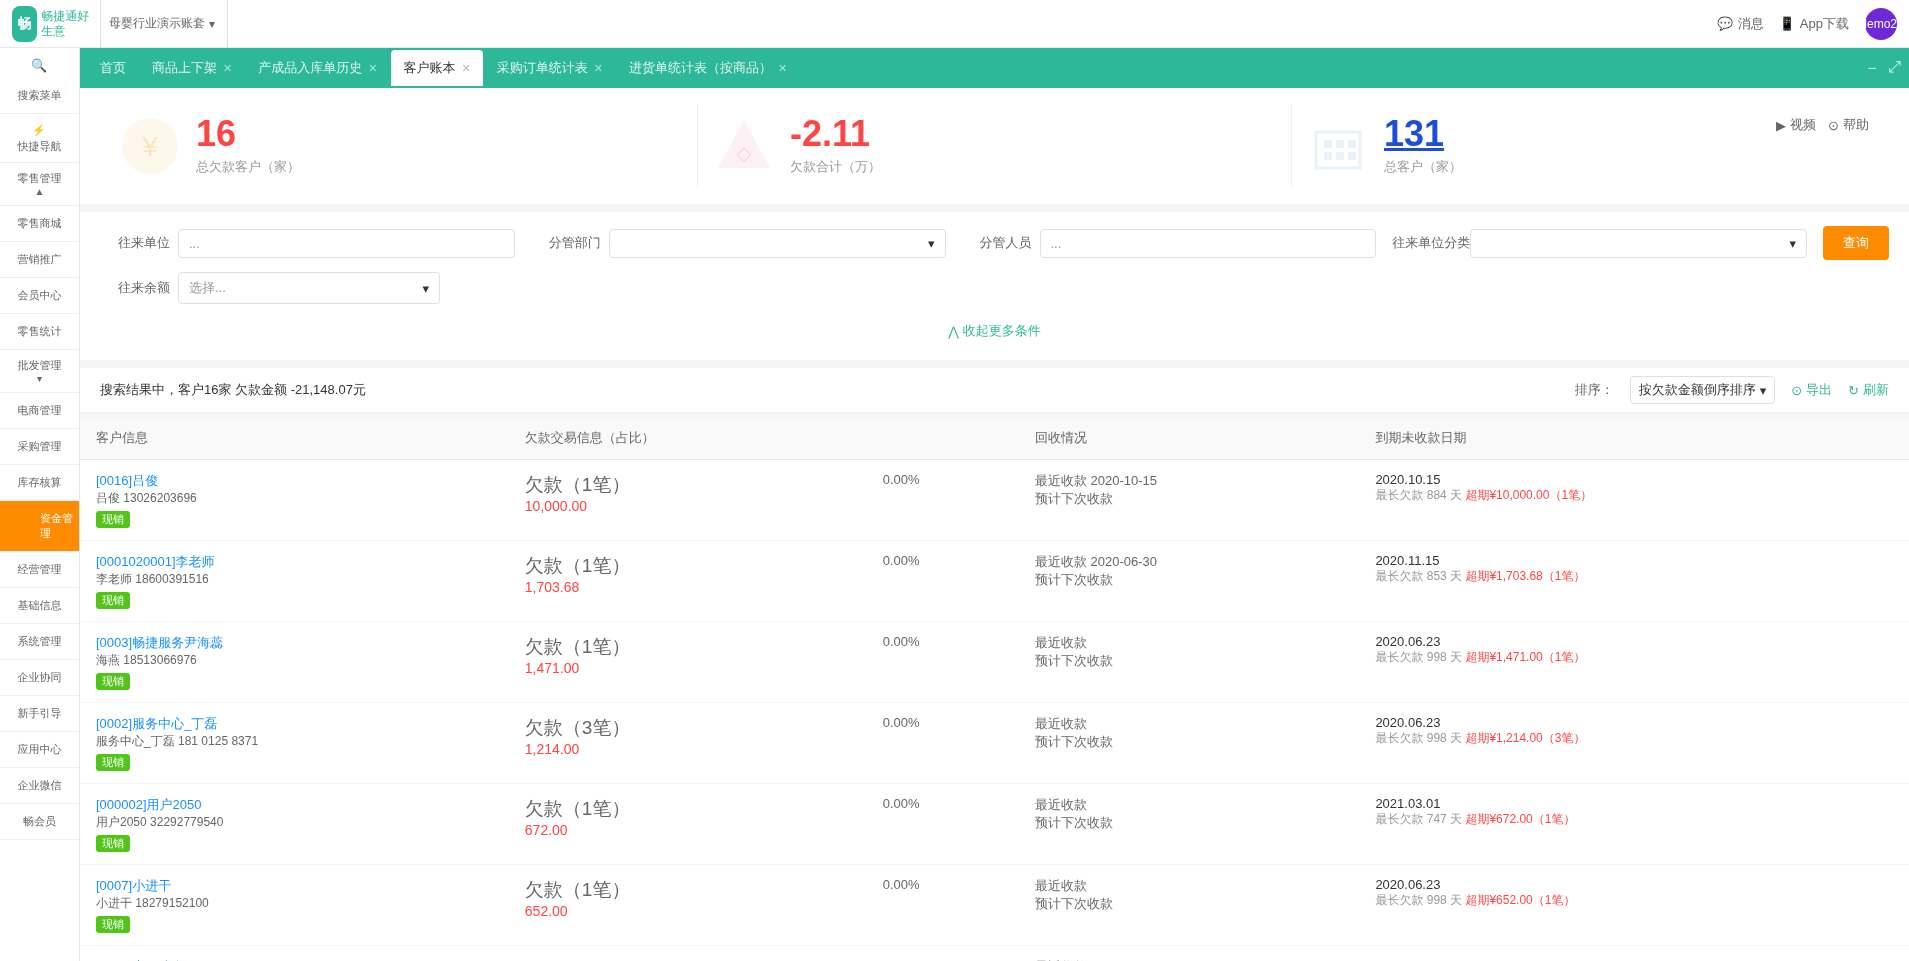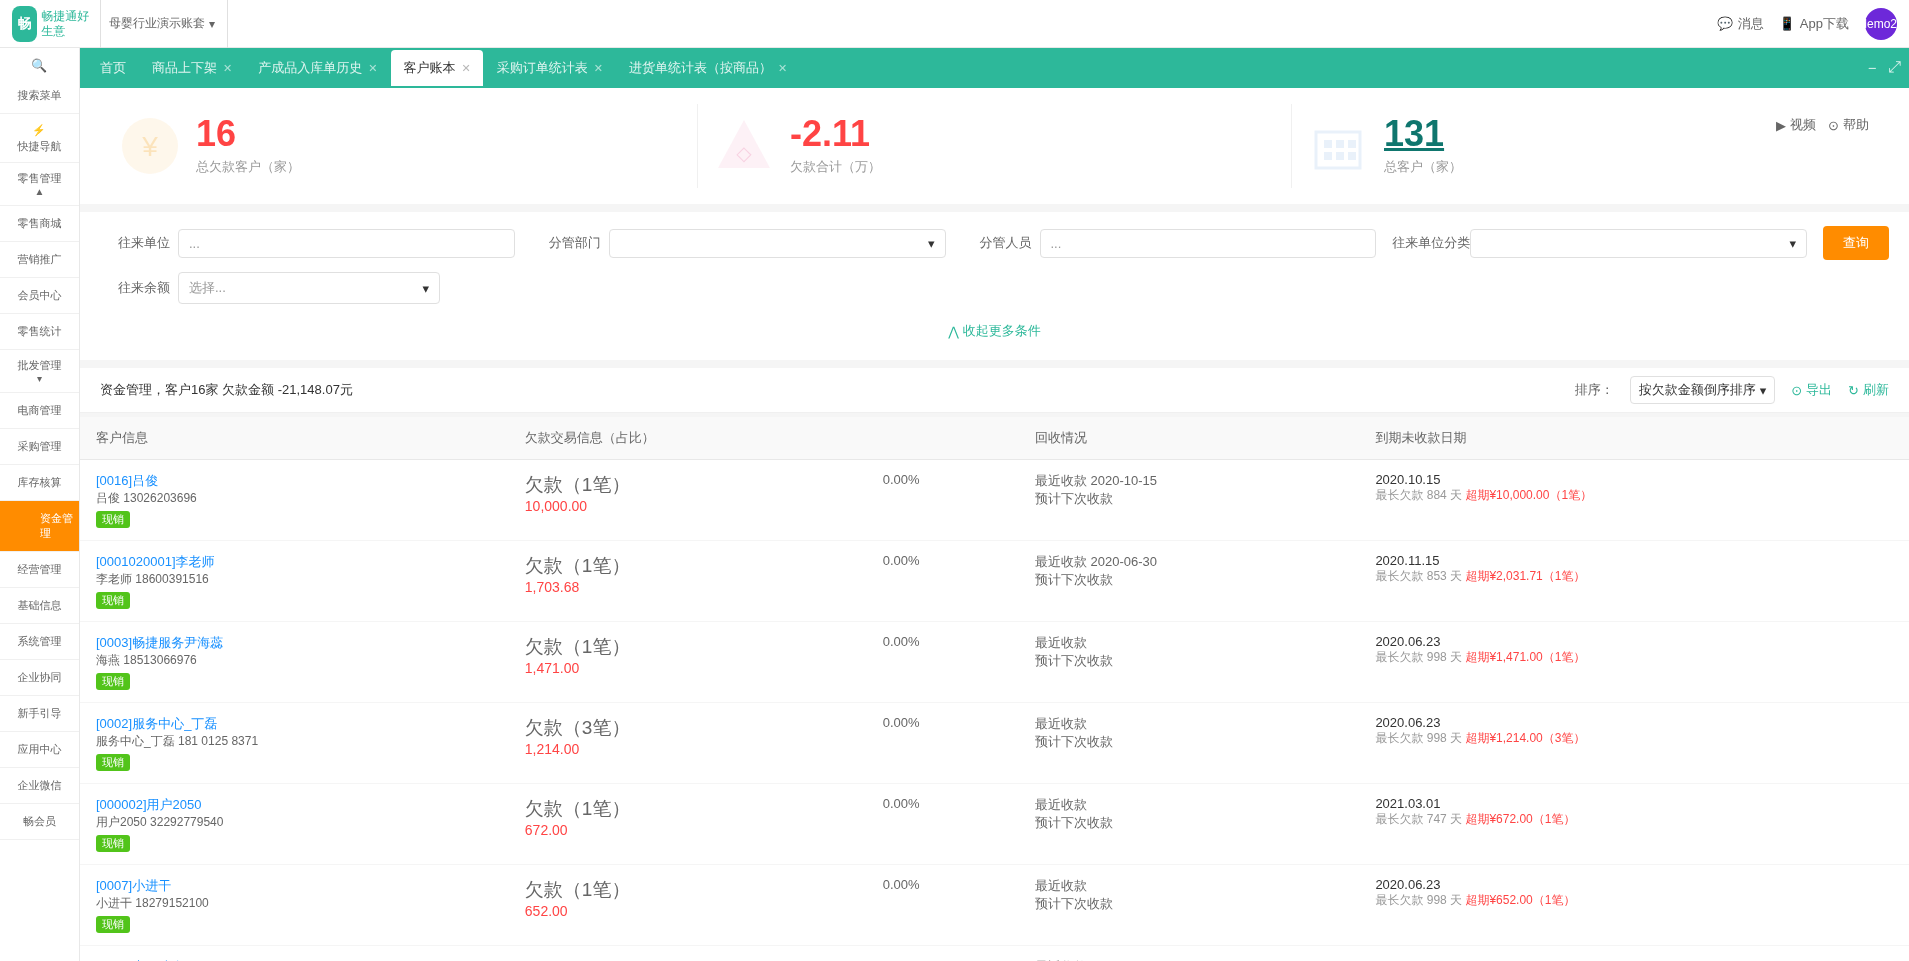--- a/index.html
+++ b/index.html
@@ -44,21 +44,21 @@
     .page-content { flex: 1; overflow-y: auto; background: #f5f5f5; padding: 0; }
 
     
     .stats-row { display: flex; background: #fff; margin-bottom: 8px; padding: 16px 24px; gap: 0; }
     .stat-card { display: flex; align-items: center; flex: 1; padding: 12px 16px; border-right: 1px solid #f0f0f0; }
     .stat-card:last-child { border-right: none; }
     .stat-icon { width: 60px; height: 60px; margin-right: 16px; opacity: 0.3; display: flex; align-items: center; justify-content: center; }
     .stat-info { display: flex; flex-direction: column; }
     .stat-value { font-size: 36px; font-weight: bold; line-height: 1; }
     .stat-value-red { color: #ff4444; }
-    .stat-value-dark { color: #0f766e; text-decoration: underline; }
+    .stat-value-dark { color: #1d4ed8; text-decoration: underline; }
     .stat-label { font-size: 13px; color: #999; margin-top: 6px; }
     .stat-top-right { margin-left: auto; display: flex; gap: 12px; align-self: flex-start; font-size: 13px; color: #666; }
     .stat-top-btn { display: flex; align-items: center; gap: 4px; cursor: pointer; }
 
     
     .filter-area { background: #fff; padding: 14px 20px; margin-bottom: 8px; }
     .filter-row { display: flex; align-items: center; gap: 16px; margin-bottom: 12px; }
     .filter-item { display: flex; align-items: center; gap: 8px; flex: 1; }
     .filter-label { font-size: 13px; color: #666; white-space: nowrap; width: 70px; text-align: right; }
     .filter-input { flex: 1; border: 1px solid #e0e0e0; border-radius: 4px; padding: 6px 10px; font-size: 13px; outline: none; display: flex; align-items: center; justify-content: space-between; cursor: pointer; color: #999; }
@@ -332,21 +332,21 @@
           <div class="collapse-row">
             <div class="collapse-btn">
               <span>⋀</span>
               <span>收起更多条件</span>
             </div>
           </div>
         </div>
 
         <div class="results-bar">
           <div class="results-text">
-            <span>资金管理，客户16家</span>
+            <span>搜索结果中，客户16家</span>
             <span>欠款金额</span>
             <span>-21,148.07元</span>
           </div>
           <div class="results-actions">
             <span class="sort-label">排序：</span>
             <div class="sort-select">
               <span>按欠款金额倒序排序</span>
               <span>▾</span>
             </div>
             <div class="action-btn">
@@ -410,21 +410,21 @@
       <div class="percentage">0.00%</div>
     </td>
     <td>
       <div class="debt-info">最近收款   2020-06-30</div>
       <div class="debt-info">预计下次收款</div>
     </td>
     <td>
       <div class="date-text">2020.11.15</div>
       <div>
         <span class="overdue-info">最长欠款 853 天 </span>
-        <span class="overdue-red">超期¥2,031.71（1笔）</span>
+        <span class="overdue-red">超期¥1,703.68（1笔）</span>
       </div>
     </td>
   </tr>
               <tr class="table-row">
     <td>
       <div class="customer-name">[0003]畅捷服务尹海蕊</div>
       <div class="customer-phone">海燕 18513066976</div>
       <span class="tag">现销</span>
     </td>
     <td>

